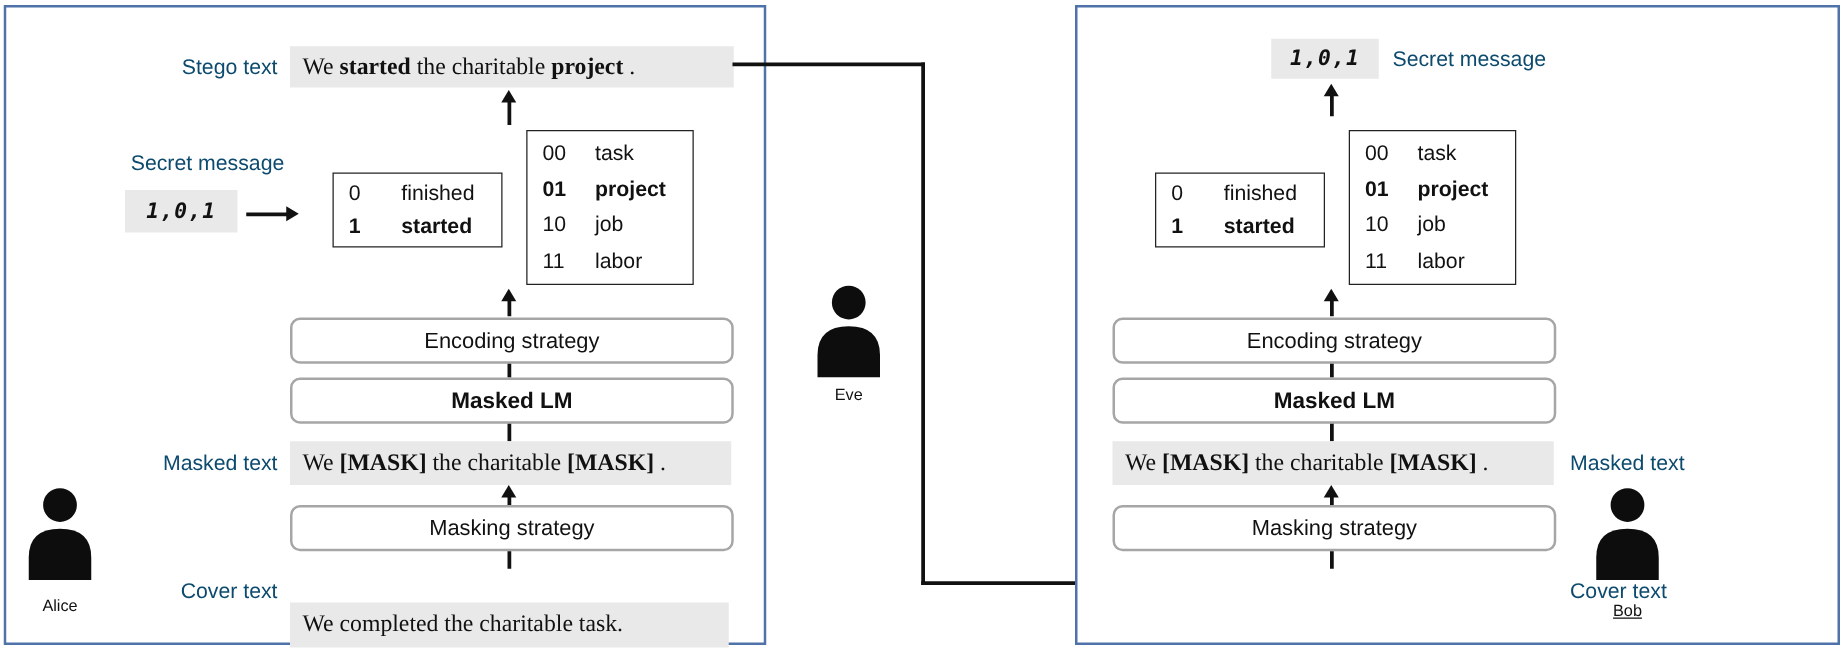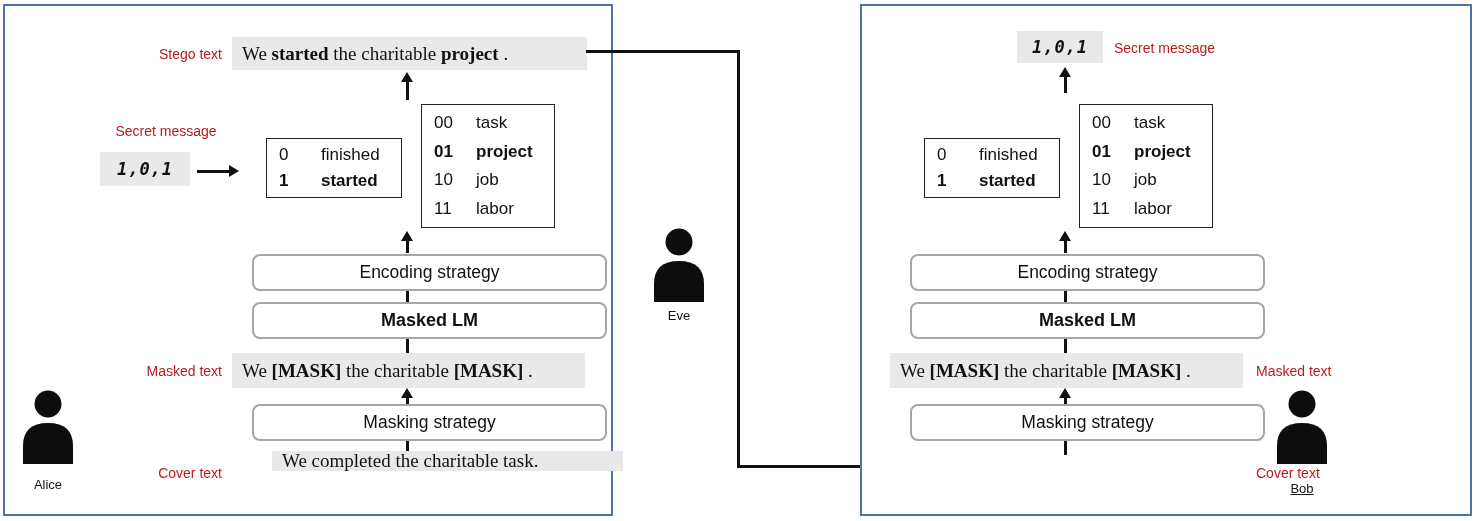--- a/index.html
+++ b/index.html
@@ -1,25 +1,25 @@
 <!DOCTYPE html>
 <html><head>
 <meta charset="utf-8">
 <style>
   * { margin:0; padding:0; box-sizing:border-box; }
   body { background:#ffffff; }
   #stage { position:relative; width:1475px; height:521px; background:#ffffff; overflow:hidden;
            font-family:"Liberation Sans", sans-serif; color:#111; }
   .panel { position:absolute; border:2px solid #4f72a9; background:#fff; }
-  .label { position:absolute; font-size:14px; line-height:20px; color:#b91c1c; }
+  .label { position:absolute; font-size:17px; line-height:20px; color:#0c4a6e; }
   .graybox { position:absolute; background:#e9e9e9; display:flex; align-items:center;
              padding-left:10px; font-family:"Liberation Serif", serif; font-size:19px; color:#111;text-align:center; }
   .graybox span { white-space:pre; }
   .rbox { position:absolute; border:2px solid #a6a6a6; border-radius:8px; background:#fff;
-          display:flex; align-items:center; justify-content:center; font-size:17.5px;margin-left:20px; }
+          display:flex; align-items:center; justify-content:center; font-size:17.5px; }
   .codetable { position:absolute; border:1.5px solid #222; background:#fff; display:flex;
                flex-direction:column; justify-content:space-evenly; padding-left:12px; font-size:17px; }
   .crow { display:flex; gap:16px; }
   .crow .code { width:26px; }
   .bold { font-weight:bold; }
   .vline { position:absolute; width:2.5px; background:#111; }
   .hline { position:absolute; height:2.5px; background:#111; }
   .thick { background:#111; }
   .ah-up { position:absolute; width:0; height:0; border-left:6px solid transparent;
            border-right:6px solid transparent; border-bottom:10px solid #111; }
@@ -105,21 +105,21 @@
       <span> .</span>
   </div>
 
   <div class="vline" style="left:406px;top:396px;height:8px;"></div>
   <div class="ah-up" style="left:401px;top:388px;"></div>
 
   <div class="rbox" style="left:232px;top:404px;width:355px;height:37px;">Masking strategy</div>
   <div class="vline" style="left:406px;top:441px;height:14px;"></div>
 
   <div class="label" style="left:96px;top:463px;width:126px;text-align:right;">Cover text</div>
-  <div class="graybox" style="left:232px;top:451px;width:351px;height:20px;margin-left:40px;">
+  <div class="graybox" style="left:232px;top:482px;width:351px;height:36px;">
     <span>We completed the charitable task.</span>
   </div>
 
   <div class="person" style="left:20px;top:390px;">
     <svg width="56" height="74" viewBox="0 0 56 74">
       <circle cx="28" cy="14" r="13.5"></circle>
       <path d="M3 74 L3 56 Q3 33 28 33 Q53 33 53 56 L53 74 Z"></path>
     </svg>
   </div>
   <div class="pname" style="left:8px;top:477px;width:80px;">Alice</div>

